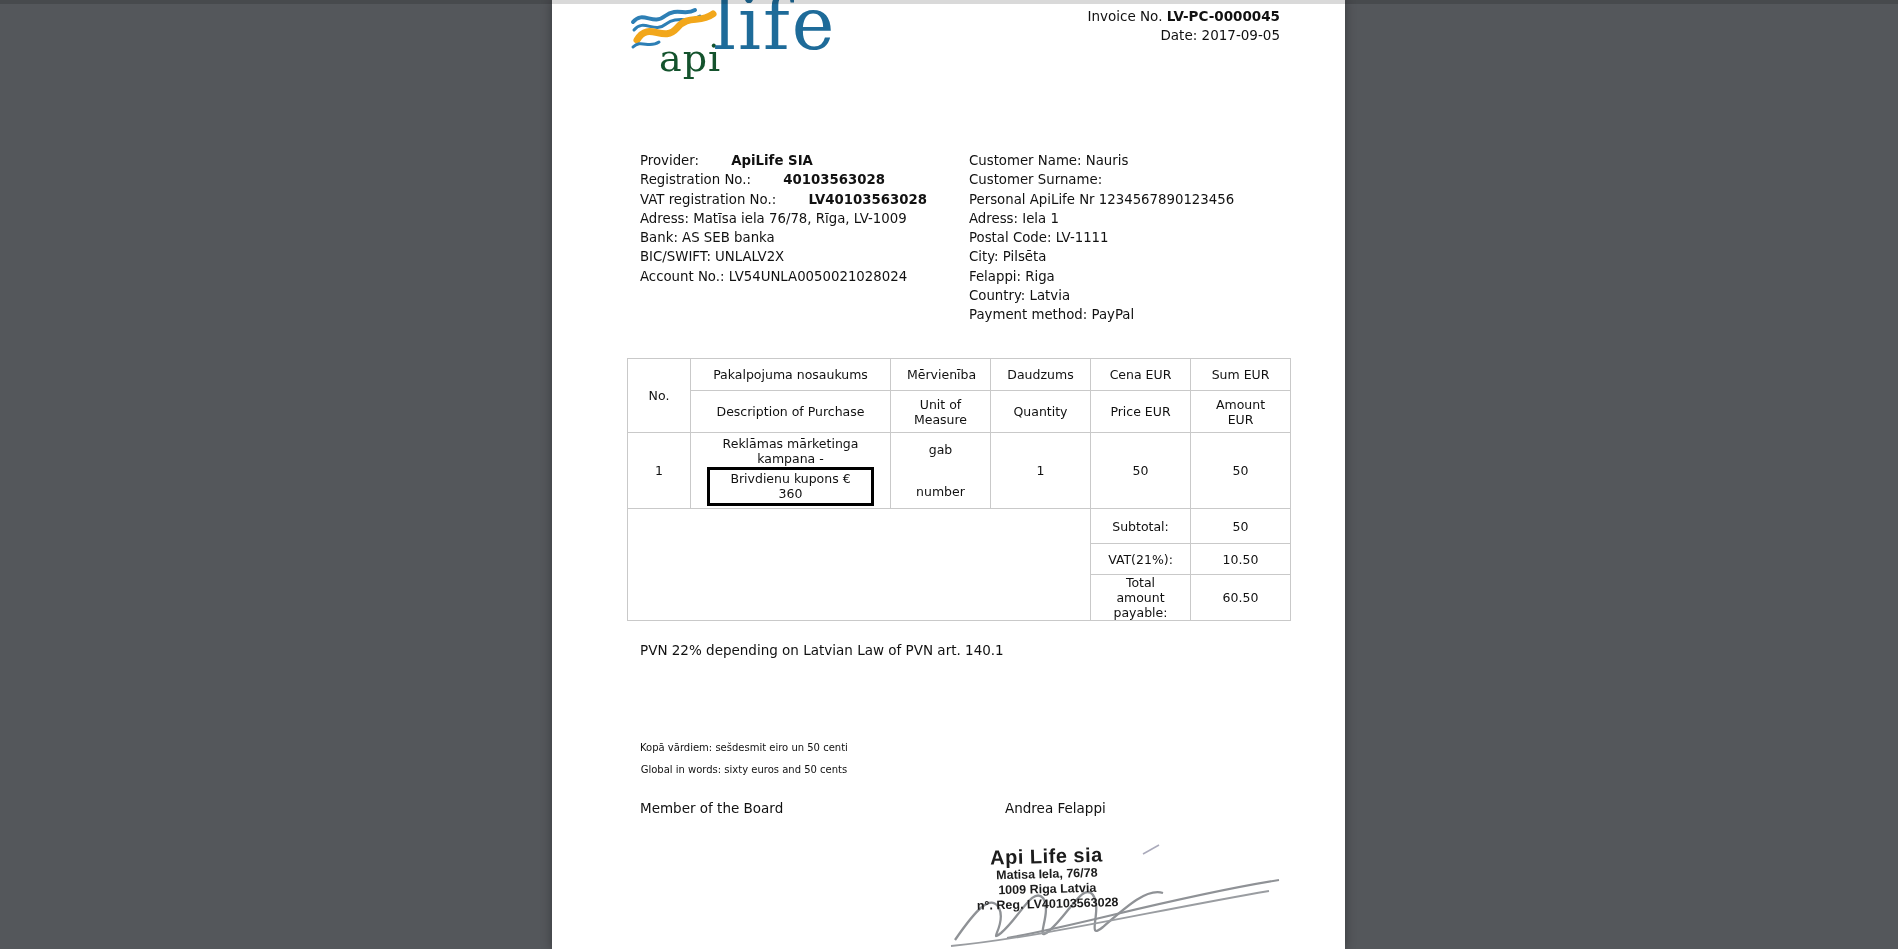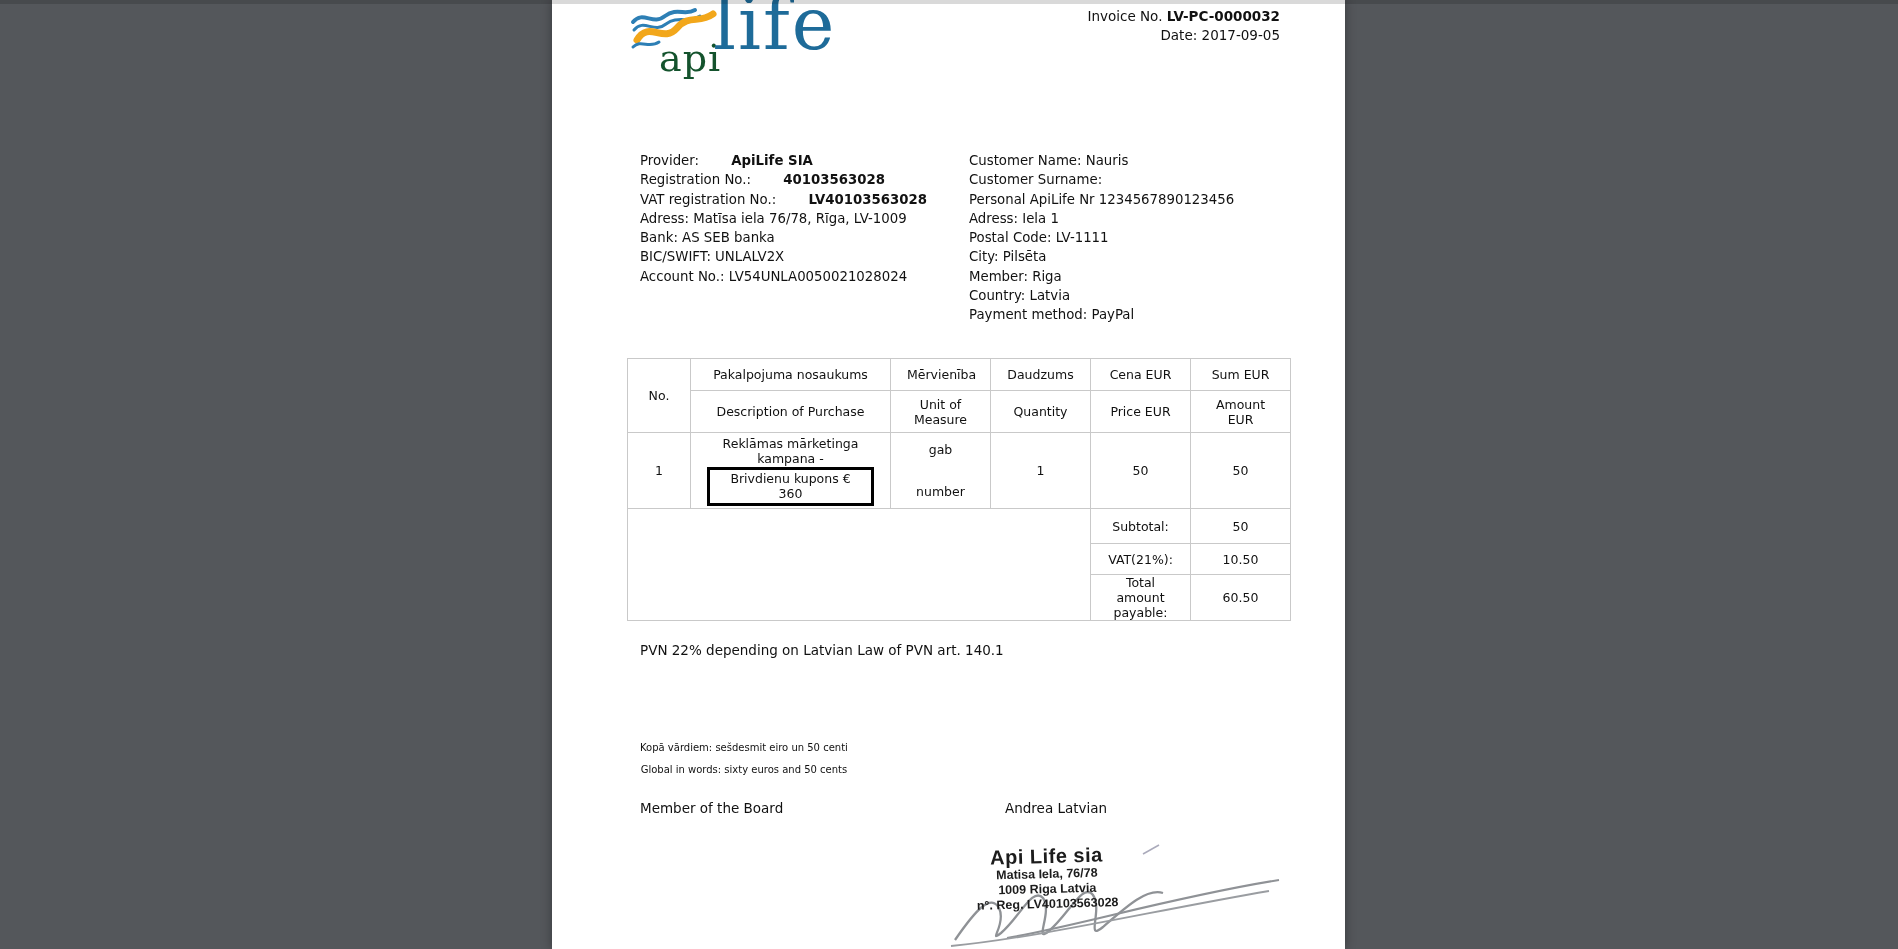--- a/index.html
+++ b/index.html
@@ -68,42 +68,42 @@
       <path d="M4,16 C14,4 24,20 36,10 C48,1 56,10 66,4" stroke="#2d7fb5" stroke-width="4" fill="none" stroke-linecap="round"></path>
       <path d="M5,24 C15,12 25,28 37,18 C49,9 59,18 71,10" stroke="#2d7fb5" stroke-width="3" fill="none" stroke-linecap="round"></path>
       <path d="M8,34 C20,14 34,38 48,22 C60,8 70,18 84,8" stroke="#f2a71b" stroke-width="7" fill="none" stroke-linecap="round"></path>
       <path d="M4,41 C12,33 20,43 30,36" stroke="#2d7fb5" stroke-width="3" fill="none" stroke-linecap="round"></path>
     </svg>
     <span class="logo-api">api</span>
     <span class="logo-life">life</span>
   </div>
 
   <div class="invoice-meta">
-    <div><span>Invoice No. </span><b>LV-PC-0000032</b></div>
+    <div><span>Invoice No. </span><b>LV-PC-0000045</b></div>
     <div>Date: 2017-09-05</div>
   </div>
 
   <div class="provider-block">
     <div class="party-line"><span>Provider: </span><b>ApiLife SIA</b></div>
     <div class="party-line"><span>Registration No.: </span><b>40103563028</b></div>
     <div class="party-line"><span>VAT registration No.: </span><b>LV40103563028</b></div>
     <div class="party-line">Adress: Matīsa iela 76/78, Rīga, LV-1009</div>
     <div class="party-line">Bank: AS SEB banka</div>
     <div class="party-line">BIC/SWIFT: UNLALV2X</div>
     <div class="party-line">Account No.: LV54UNLA0050021028024</div>
   </div>
 
   <div class="customer-block">
     <div class="party-line">Customer Name: Nauris</div>
     <div class="party-line">Customer Surname:</div>
     <div class="party-line">Personal ApiLife Nr 1234567890123456</div>
     <div class="party-line">Adress: Iela 1</div>
     <div class="party-line">Postal Code: LV-1111</div>
     <div class="party-line">City: Pilsēta</div>
-    <div class="party-line">Member: Riga</div>
+    <div class="party-line">Felappi: Riga</div>
     <div class="party-line">Country: Latvia</div>
     <div class="party-line">Payment method: PayPal</div>
   </div>
 
   <table class="items">
     <colgroup>
       <col style="width:63px">
         <col style="width:200px">
         <col style="width:100px">
       <col style="width:100px">
@@ -159,21 +159,21 @@
   <div class="special-rules">
     <div>PVN 22% depending on Latvian Law of PVN art. 140.1</div>
   </div>
 
   <div class="amount-words">
     <div>Kopā vārdiem: sešdesmit eiro un 50 centi</div>
     <div>Global in words: sixty euros and 50 cents</div>
   </div>
 
   <div class="member-title">Member of the Board</div>
-  <div class="board-name">Andrea Latvian</div>
+  <div class="board-name">Andrea Felappi</div>
 
   <svg class="signature-svg" width="340" height="111" viewBox="0 0 340 111">
     <path d="M8,102 C30,70 44,56 52,70 C60,86 40,106 54,95 C72,80 86,48 96,60 C106,74 86,106 102,93 C122,76 136,44 146,57 C156,72 138,104 156,89 C180,68 200,50 216,55" stroke="#8f9296" stroke-width="2.3" fill="none"></path>
     <path d="M60,100 C130,88 230,58 332,42" stroke="#8f9296" stroke-width="2" fill="none"></path>
     <path d="M4,108 C90,100 210,72 322,53" stroke="#9a9da1" stroke-width="1.8" fill="none"></path>
     <path d="M196,16 l16,-9" stroke="#aab" stroke-width="1.5" fill="none"></path>
   </svg>
 
   <div class="stamp">
     <div class="stamp-company">Api Life sia</div>

